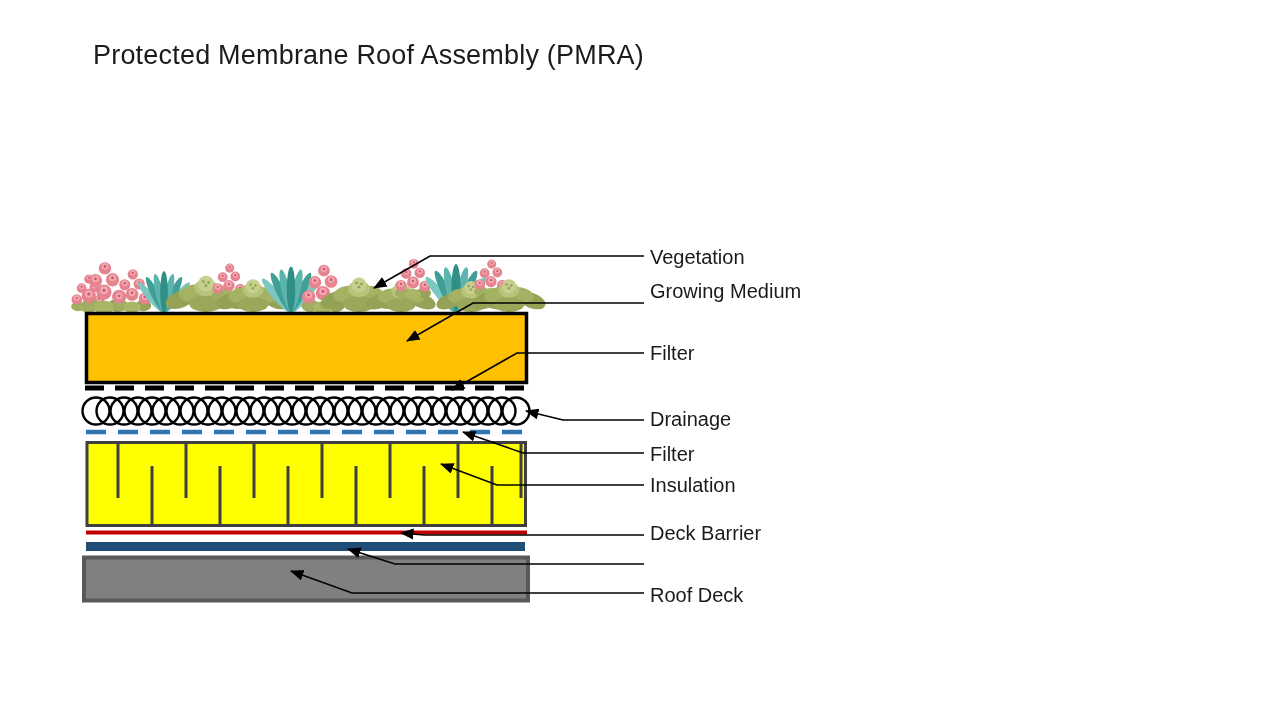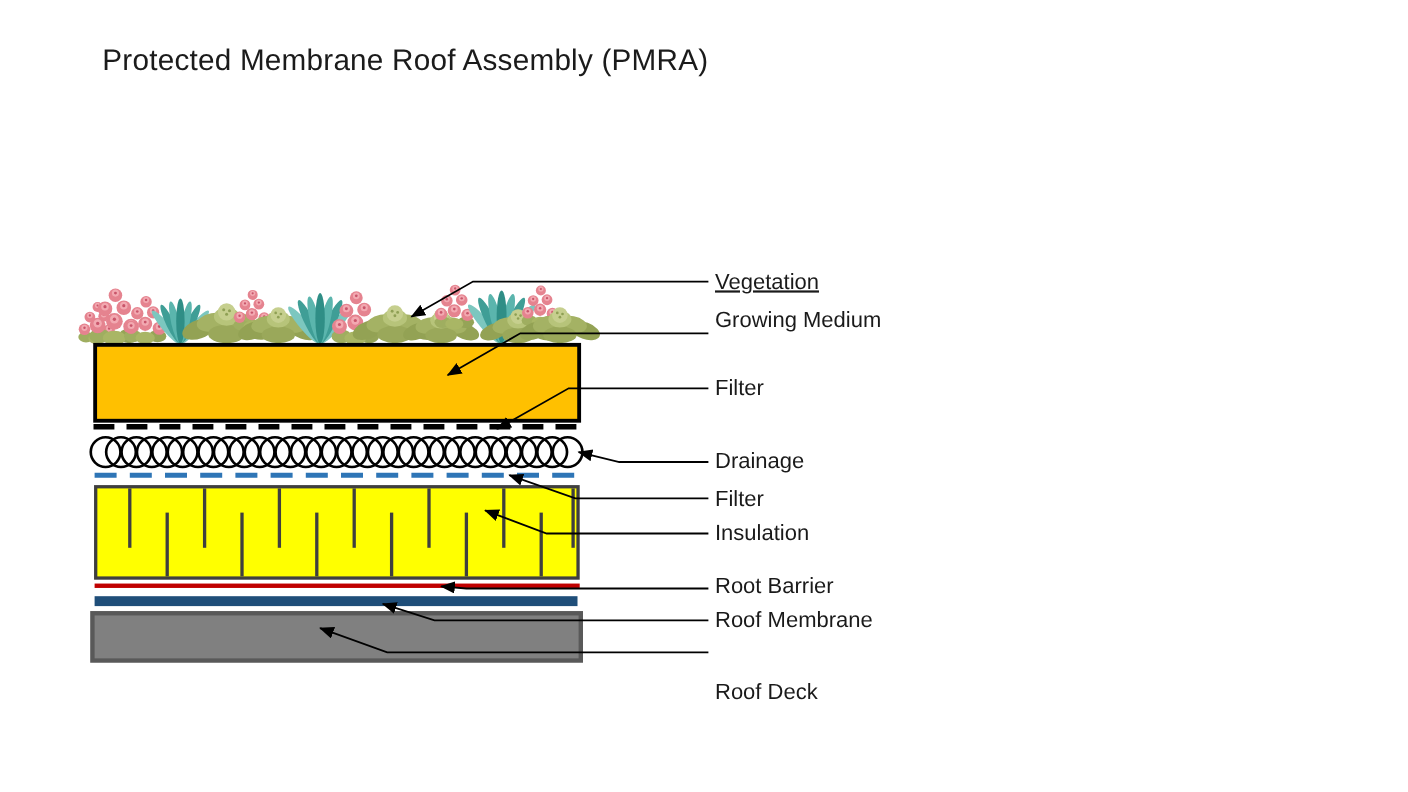--- a/index.html
+++ b/index.html
@@ -20,29 +20,29 @@
   }
   .diagram-svg{position:absolute;left:0;top:0;}
   .layer-label{
     position:absolute;
     left:650px;
     height:26px;line-height:26px;
     font-size:20px;
     color:#1a1a1a;
     white-space:nowrap;
   }
-  .lbl-vegetation{top:244px;text-decoration:underline;}
+  .lbl-vegetation{top:244px;}
   .lbl-growing-medium{top:278px;}
   .lbl-filter-upper{top:340px;}
   .lbl-drainage{top:406px;text-align:center;}
   .lbl-filter-lower{top:441px;}
   .lbl-insulation{top:472px;text-align:center;}
   .lbl-root-barrier{top:520px;}
   .lbl-roof-membrane{top:551px;}
-  .lbl-roof-deck{top:616px;}
+  .lbl-roof-deck{top:582px;}
 </style>
 </head>
 <body>
 
 <div class="slide">
 
   <div class="title">Protected Membrane Roof Assembly (PMRA)</div>
 
   <svg class="diagram-svg" width="1280" height="720" viewBox="0 0 1280 720">
 
@@ -199,17 +199,16 @@
       <polyline points="644,593 352,593 291,571" marker-end="url(#arrow)"></polyline>
     </g>
   </svg>
 
   <div class="layer-label lbl-vegetation">Vegetation</div>
   <div class="layer-label lbl-growing-medium">Growing Medium</div>
   <div class="layer-label lbl-filter-upper">Filter</div>
   <div class="layer-label lbl-drainage">Drainage</div>
   <div class="layer-label lbl-filter-lower">Filter</div>
   <div class="layer-label lbl-insulation">Insulation</div>
-  <div class="layer-label lbl-root-barrier">Root Barrier</div>
-  <div class="layer-label lbl-roof-membrane">Roof Membrane</div>
+  <div class="layer-label lbl-root-barrier">Deck Barrier</div>
   <div class="layer-label lbl-roof-deck">Roof Deck</div>
 
 </div>
 
 </body></html>

